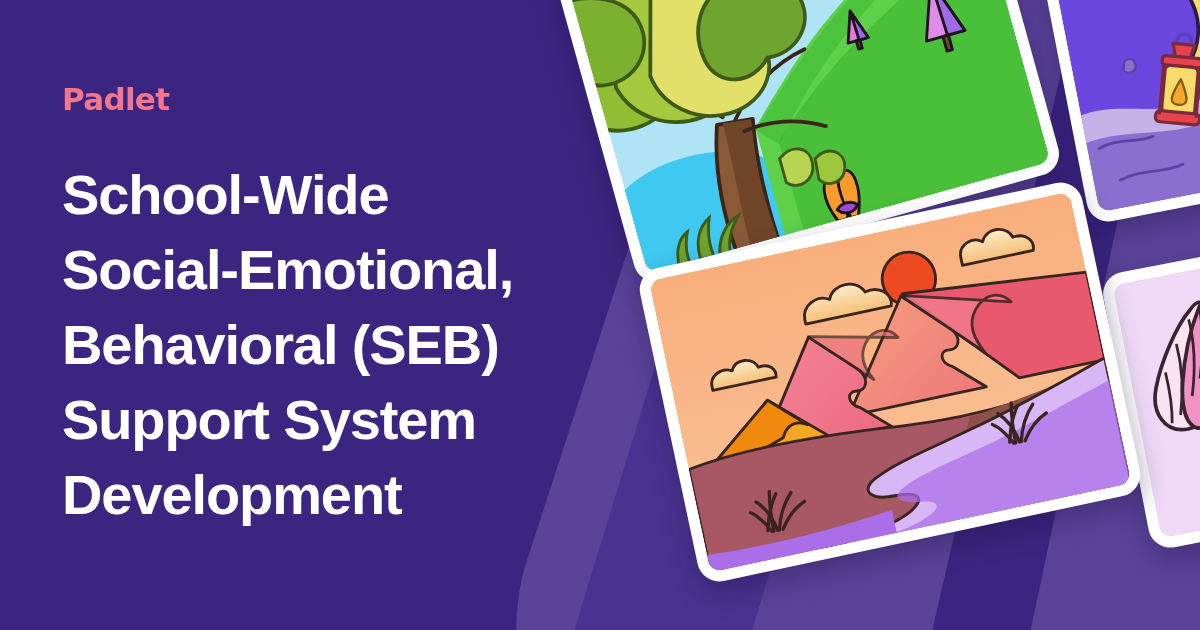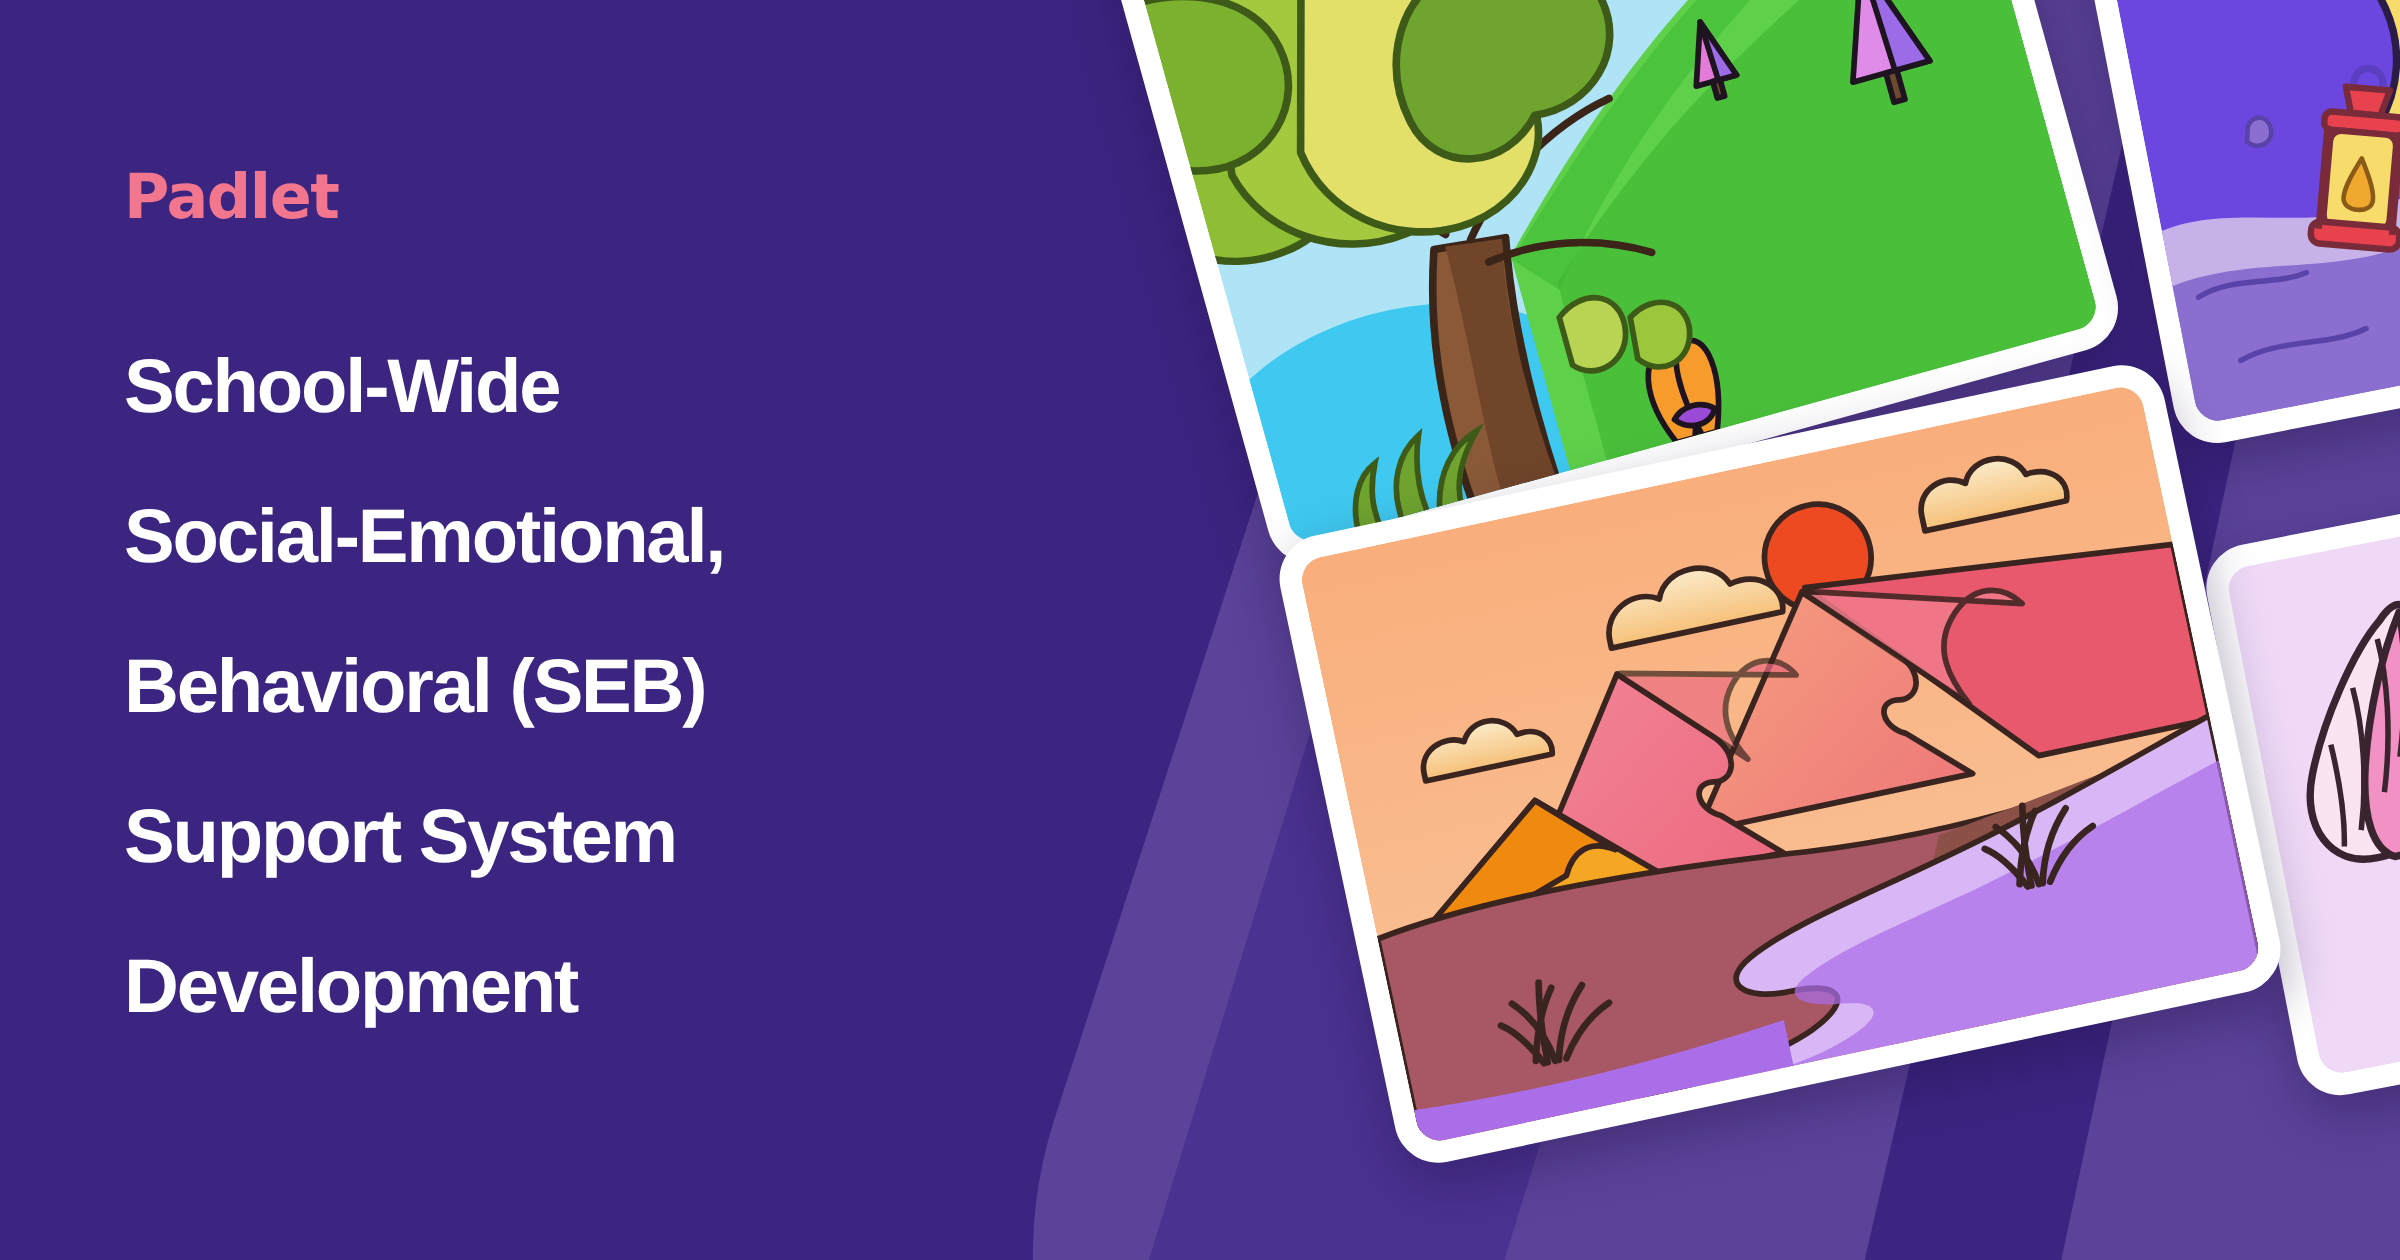--- a/index.html
+++ b/index.html
@@ -46,21 +46,21 @@
 
   
   .copy { position:absolute; left:62px; top:84px; width:520px; z-index:6; }
   .logo {
     font-size:31px; font-weight:bold; color:#F3768F;
     letter-spacing:-0.7px; line-height:1;
     font-family:"DejaVu Sans", sans-serif;
   }
   .headline {
     margin-top:42px;
-    font-size:38px; line-height:75px;
+    font-size:56px; line-height:75px;
     font-weight:bold; color:#FFFFFF;
     letter-spacing:-1.1px;
     font-family:"Liberation Sans", sans-serif;
     white-space:pre-line;
   }
 
   
   .card {
     position:absolute;
     background:#FFFFFF;

